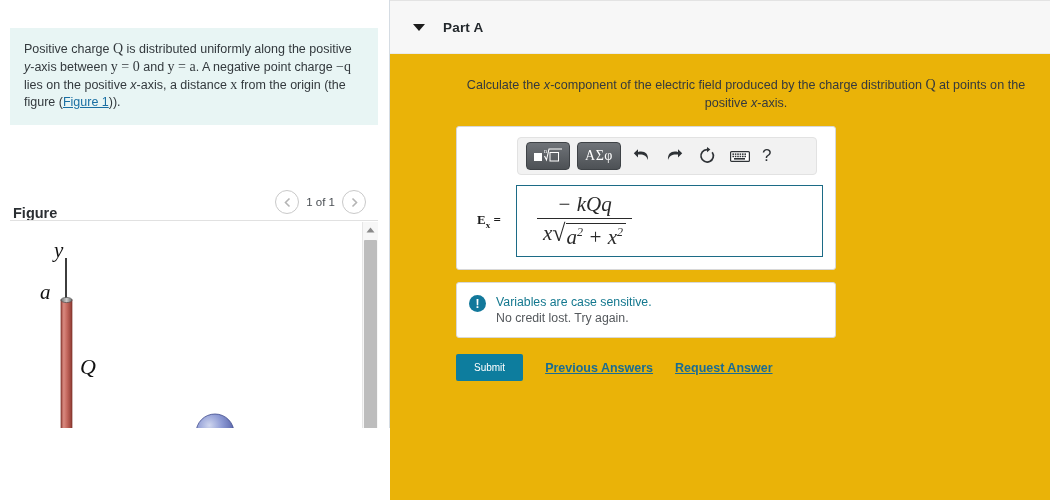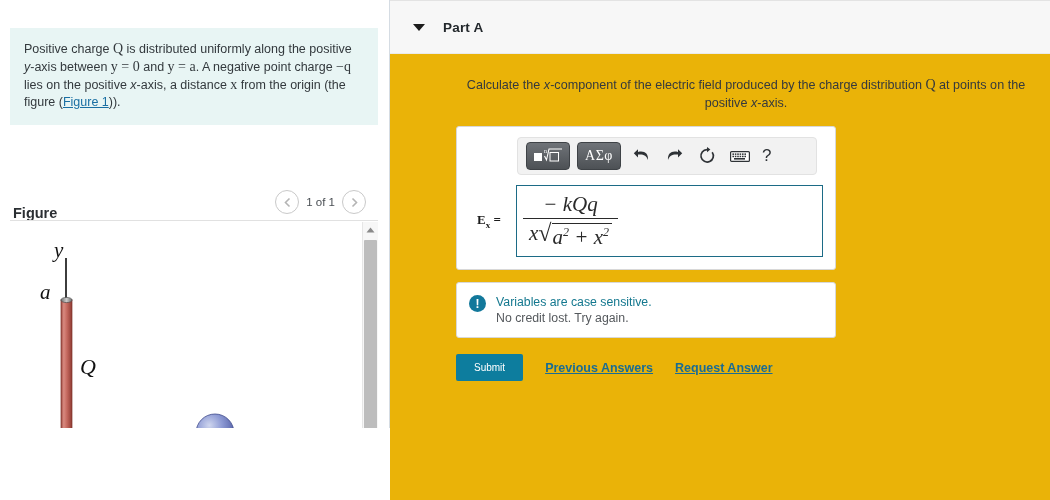--- a/index.html
+++ b/index.html
@@ -165,21 +165,21 @@
     font-family: "Liberation Serif", serif;
     font-size: 13px; font-weight: bold; color: #1c1c1c;
   }
   .ex-label sub { font-size: 9px; }
   .answer-field {
     flex: 1;
     border: 1px solid #1c6b86;
     background: #fff;
     height: 70px;
     display: flex; align-items: center;
-    padding-left: 6px;
+    padding-left: 20px;
     cursor: text;
   }
   .frac {
     display: inline-flex; flex-direction: column; align-items: center;
     font-family: "Liberation Serif", serif; font-style: italic;
     color: #2a2a2a;
   }
   .frac .num { font-size: 21px; padding: 0 6px 1px 6px; }
   .frac .bar { width: 100%; height: 1px; background: #2a2a2a; }
   .frac .den { font-size: 21px; padding: 2px 6px 0 6px; display: inline-flex; align-items: flex-start; }

